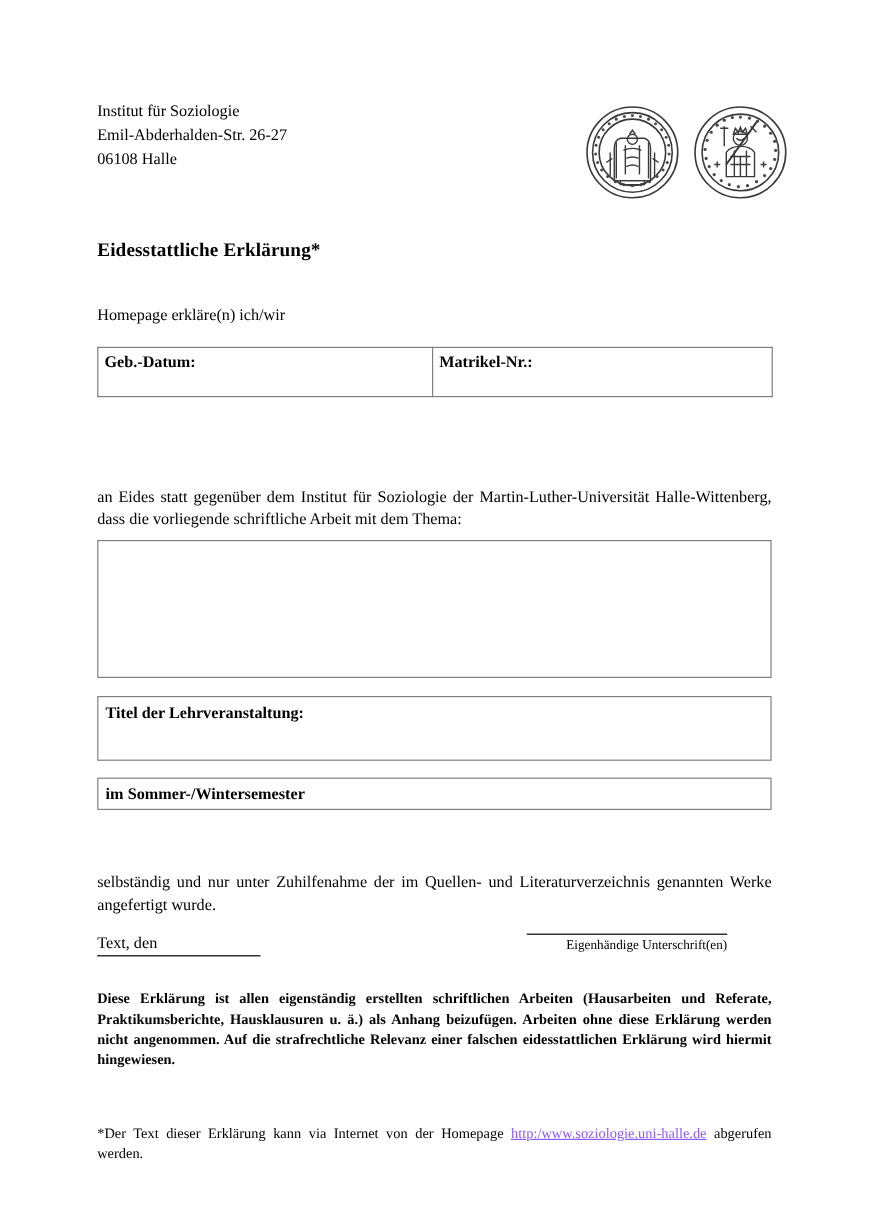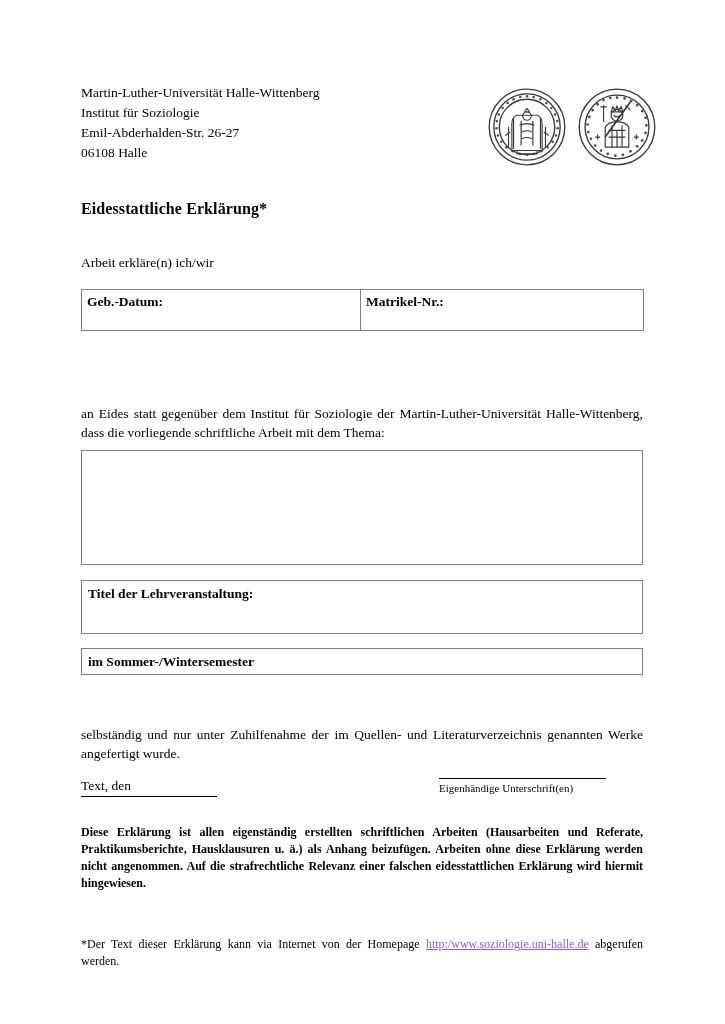--- a/index.html
+++ b/index.html
@@ -133,21 +133,21 @@
     font-size: 13.5px;
     border-bottom: 1px solid #000000;
     padding-bottom: 2px;
     white-space: nowrap;
   }
   .sig-right {
     position: absolute;
     left: 358px;
     top: 0;
     width: 167px;
-    text-align: left;
+    text-align: right;
   }
   .sig-rule {
     border-top: 1px solid #000000;
     height: 0;
     width: 100%;
   }
   .sig-caption {
     font-size: 11px;
     padding-top: 3px;
     white-space: nowrap;
@@ -179,21 +179,20 @@
     color: #8b5cf6;
     text-decoration: underline;
   }
 </style>
 </head>
 <body>
 
 <div class="page">
 
   <div class="header-block">
-    <div class="header-line">Martin-Luther-Universität Halle-Wittenberg</div>
     <div class="header-line">Institut für Soziologie</div>
     <div class="header-line">Emil-Abderhalden-Str. 26-27</div>
     <div class="header-line">06108 Halle</div>
   </div>
 
   <div class="seals">
 
     <svg class="seal" viewBox="0 0 100 100">
       <g fill="none" stroke="#3a3a3a" stroke-width="1.6">
         <circle cx="50" cy="50" r="45"></circle>
@@ -297,21 +296,21 @@
 
         <path d="M24 62 L30 62 M27 59 L27 65"></path>
         <path d="M70 62 L76 62 M73 59 L73 65"></path>
       </g>
     </svg>
 
   </div>
 
   <div class="doc-title">Eidesstattliche Erklärung*</div>
 
-  <div class="intro-line">Arbeit erkläre(n) ich/wir</div>
+  <div class="intro-line">Homepage erkläre(n) ich/wir</div>
 
   <table class="person-table">
     <tbody>
       <tr>
         <td class="col-a">Geb.-Datum:</td>
         <td class="col-b">Matrikel-Nr.:</td>
       </tr>
     </tbody>
   </table>
 

